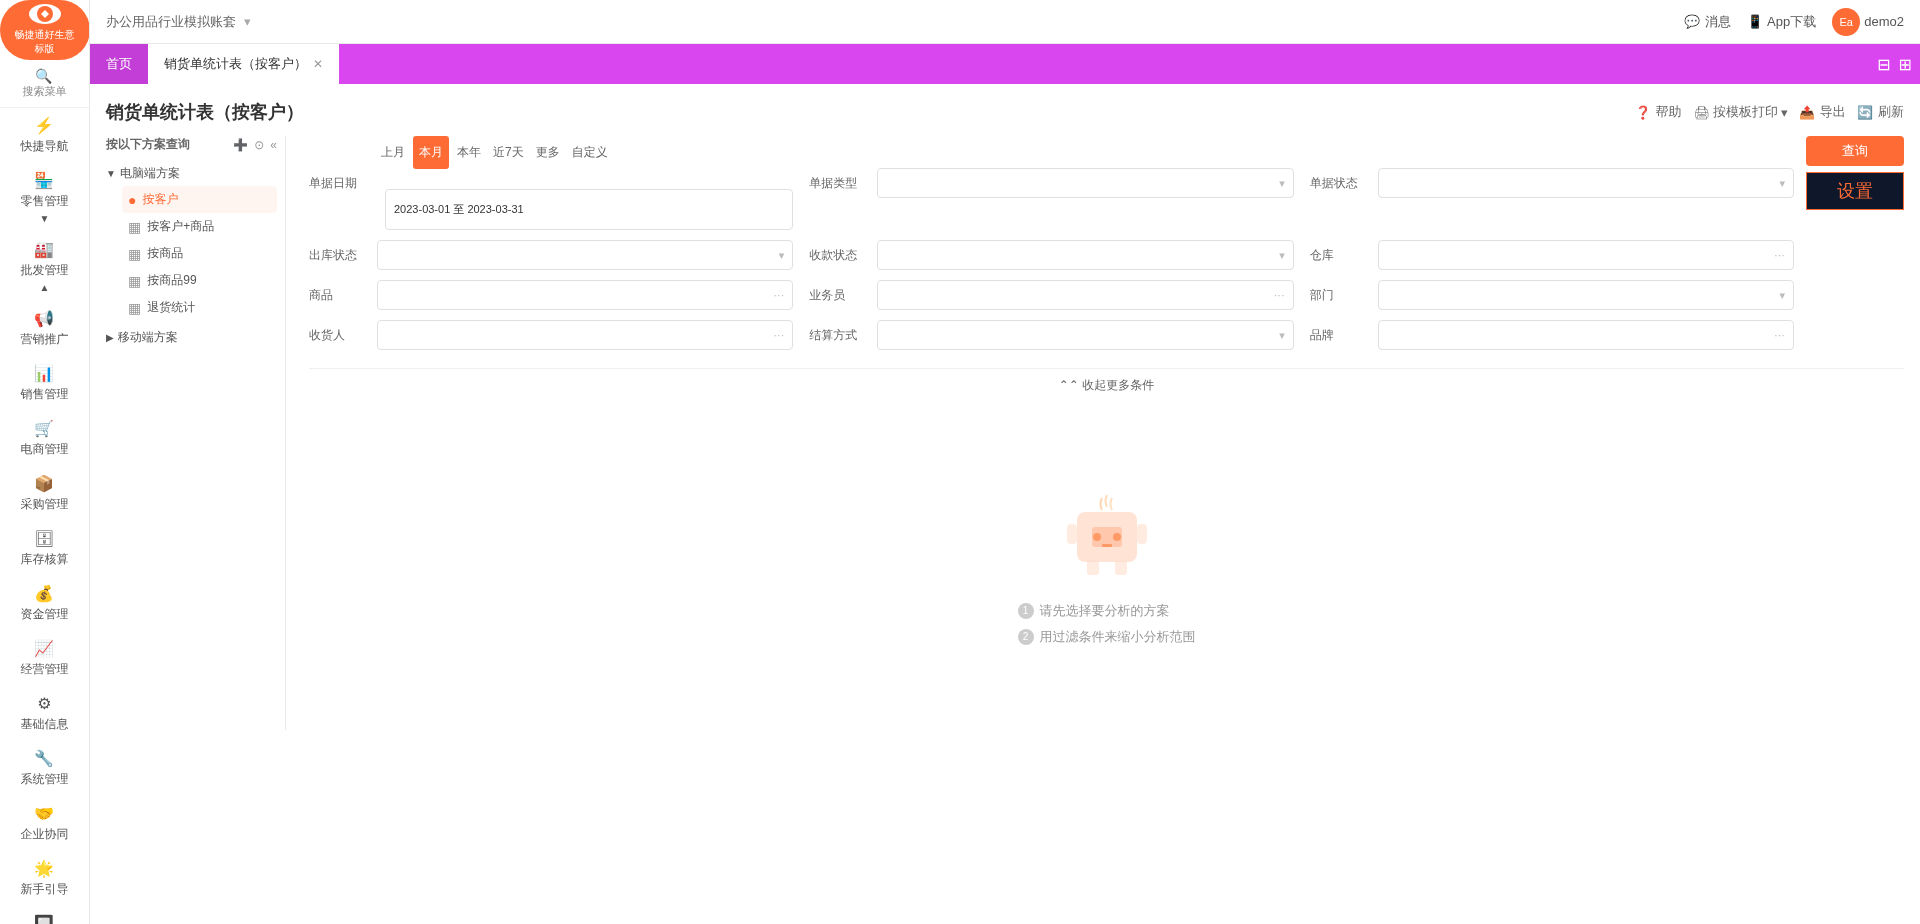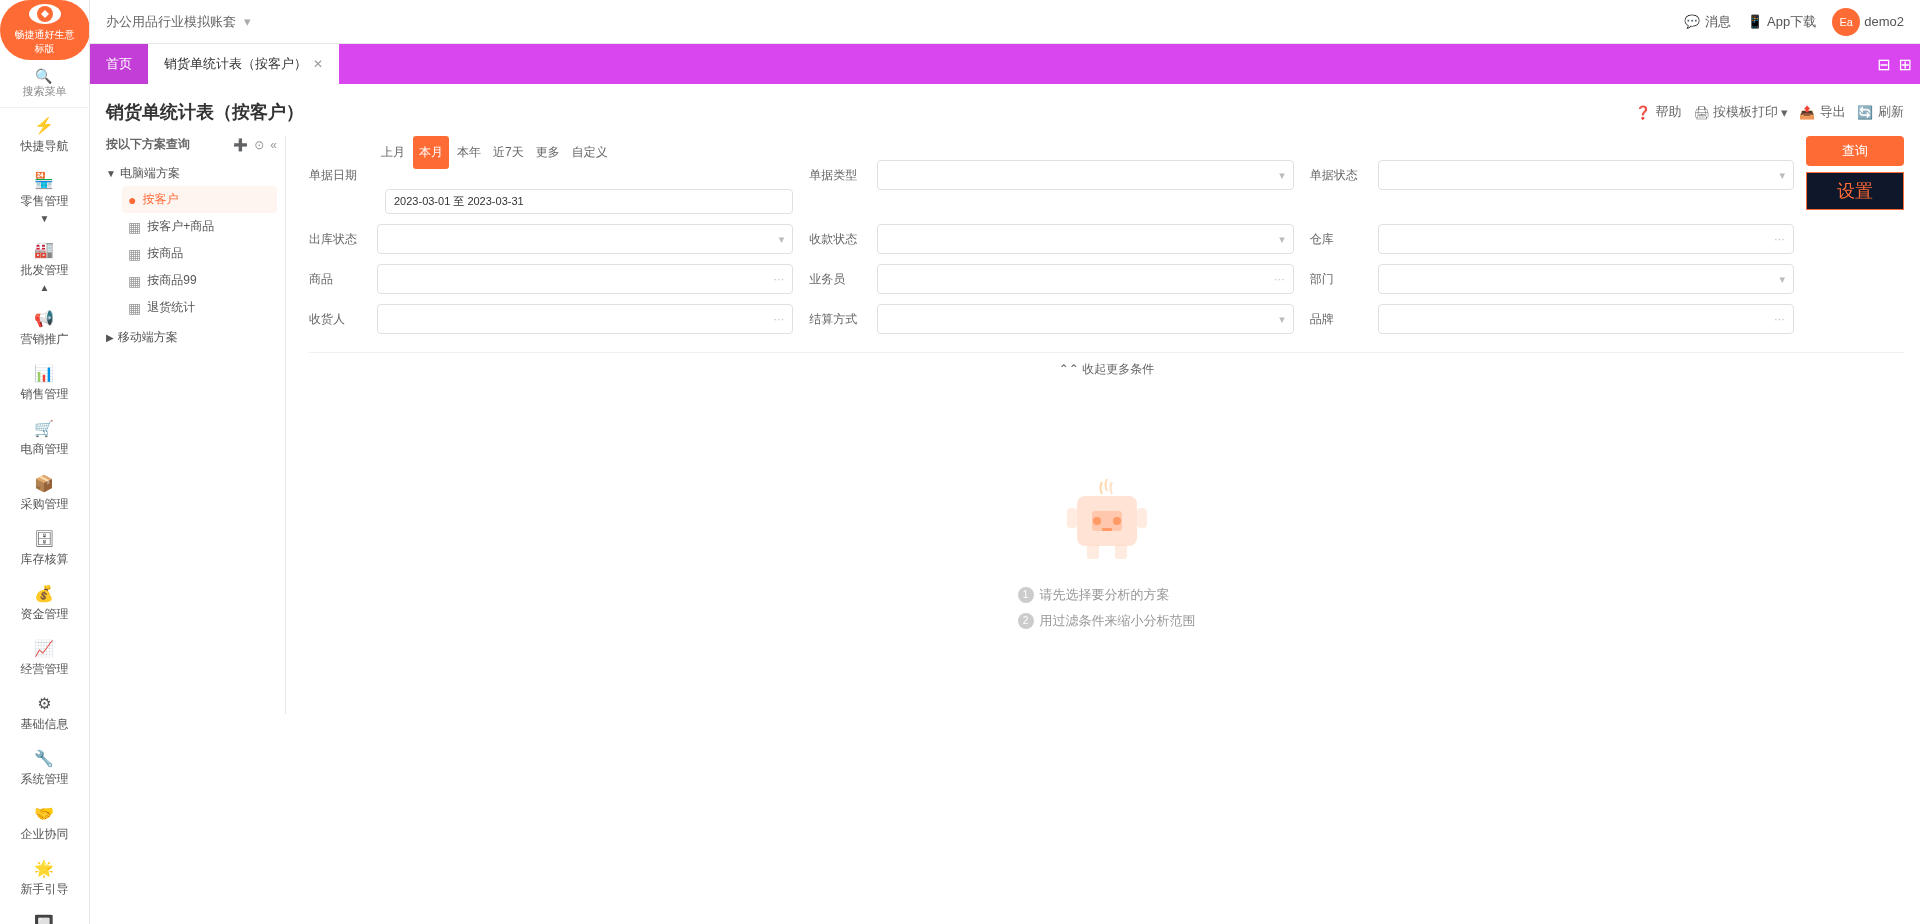--- a/index.html
+++ b/index.html
@@ -319,21 +319,21 @@
     }
     .date-tab.active {
       background: #ff6b35;
       color: white;
       border-radius: 3px;
       padding: 8px 6px;
     }
     .date-range-input {
       border: 1px solid #e0e0e0;
       border-radius: 4px;
-      padding: 4px 8px;
+      padding: 12px 8px;
       font-size: 11px;
       color: #333;
       margin-left: 8px;
       min-width: 160px;
     }
 
     
     .collapse-bar {
       text-align: center;
       padding: 8px 0;

